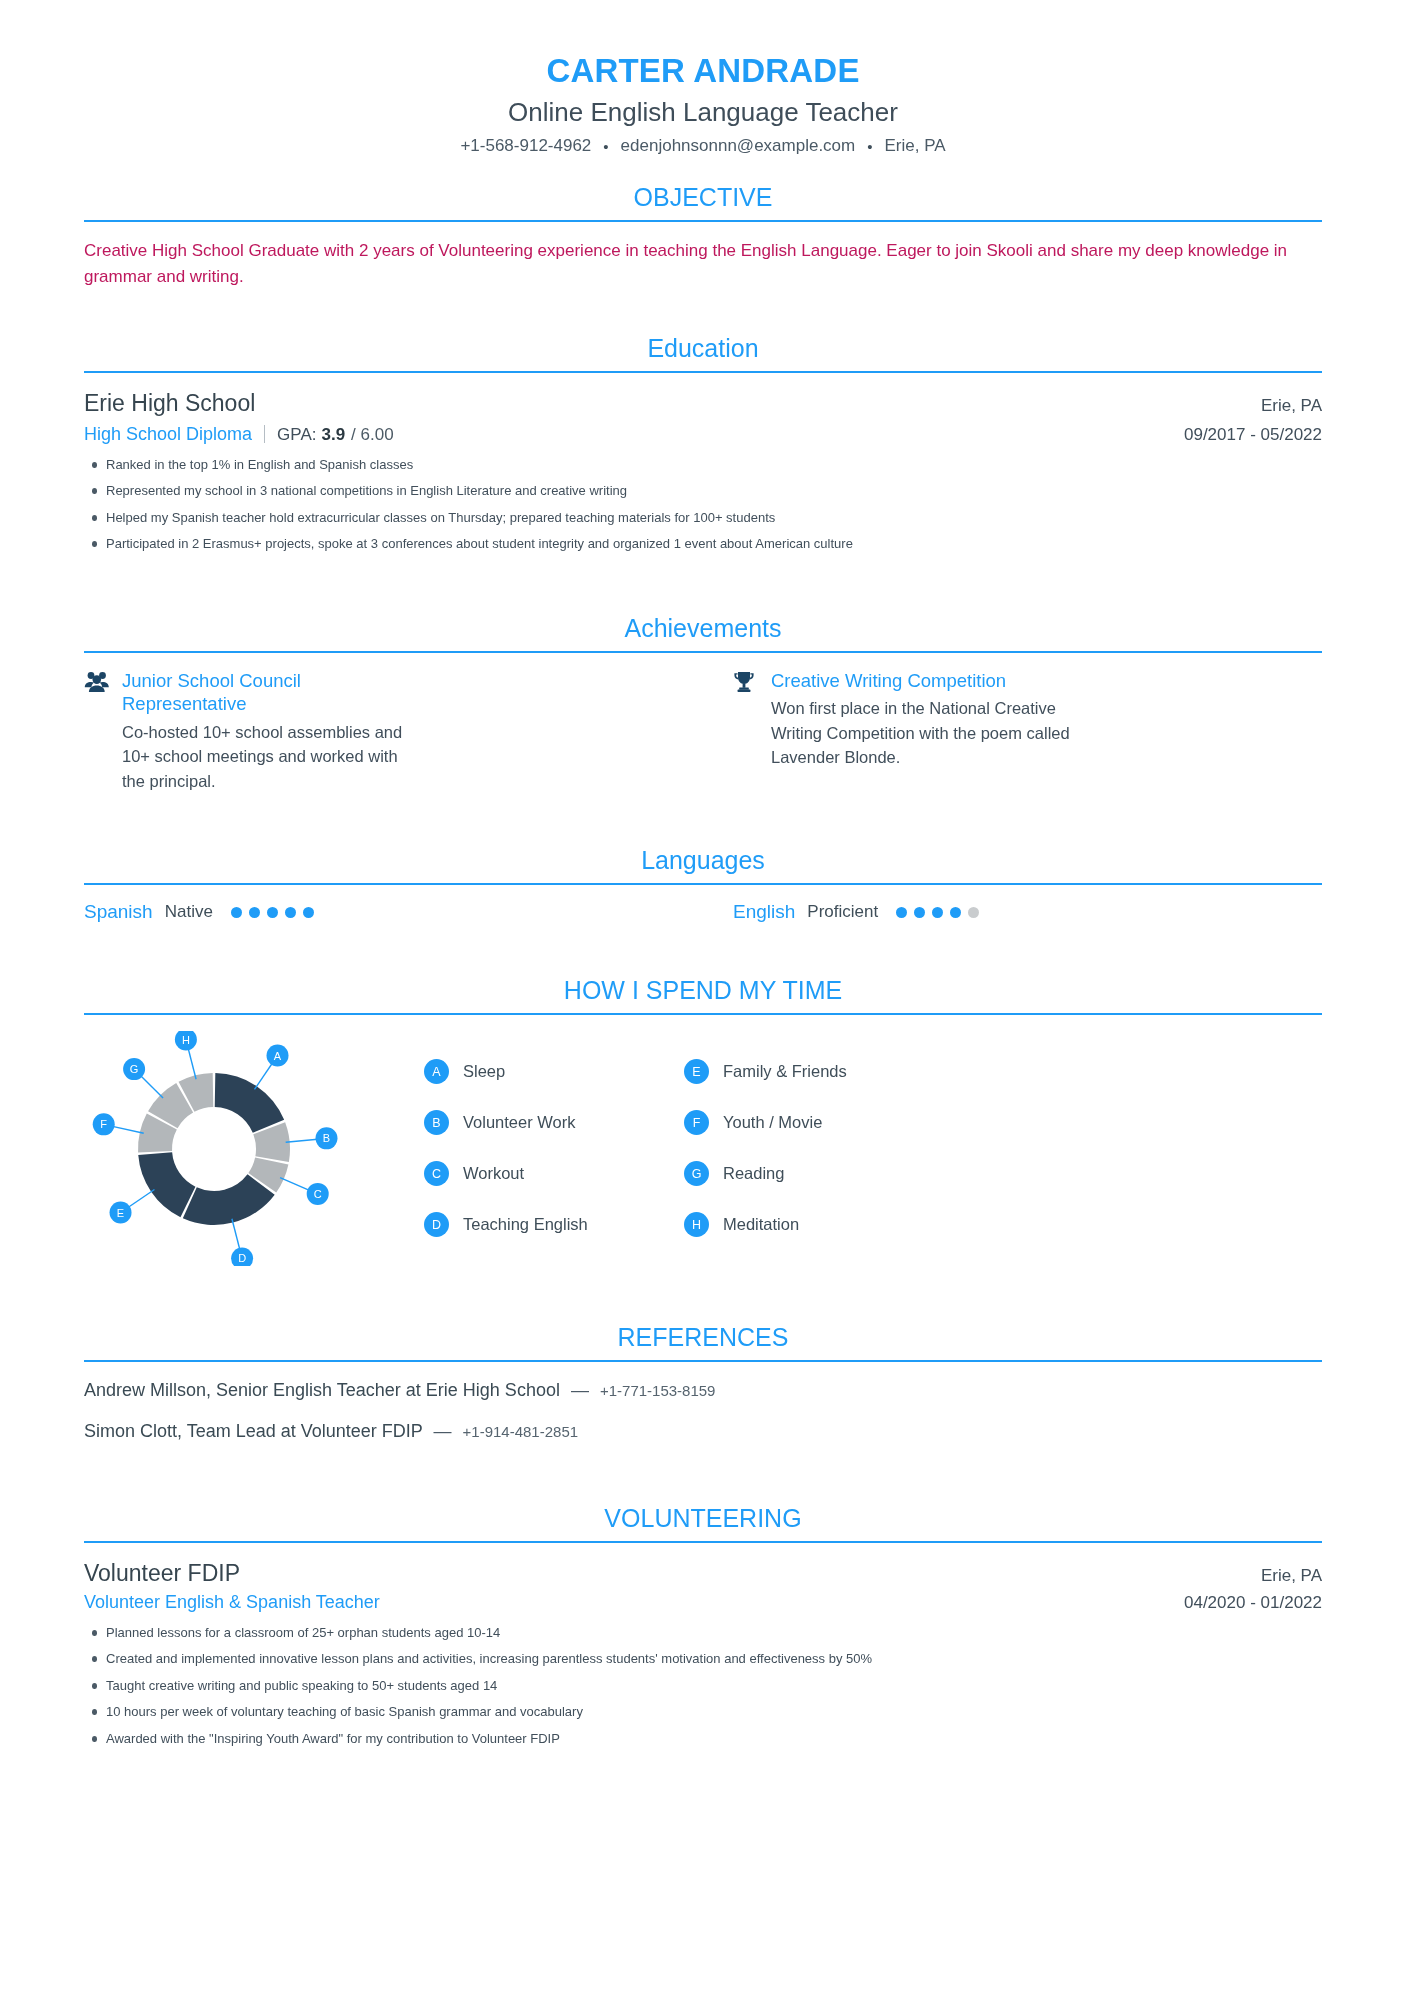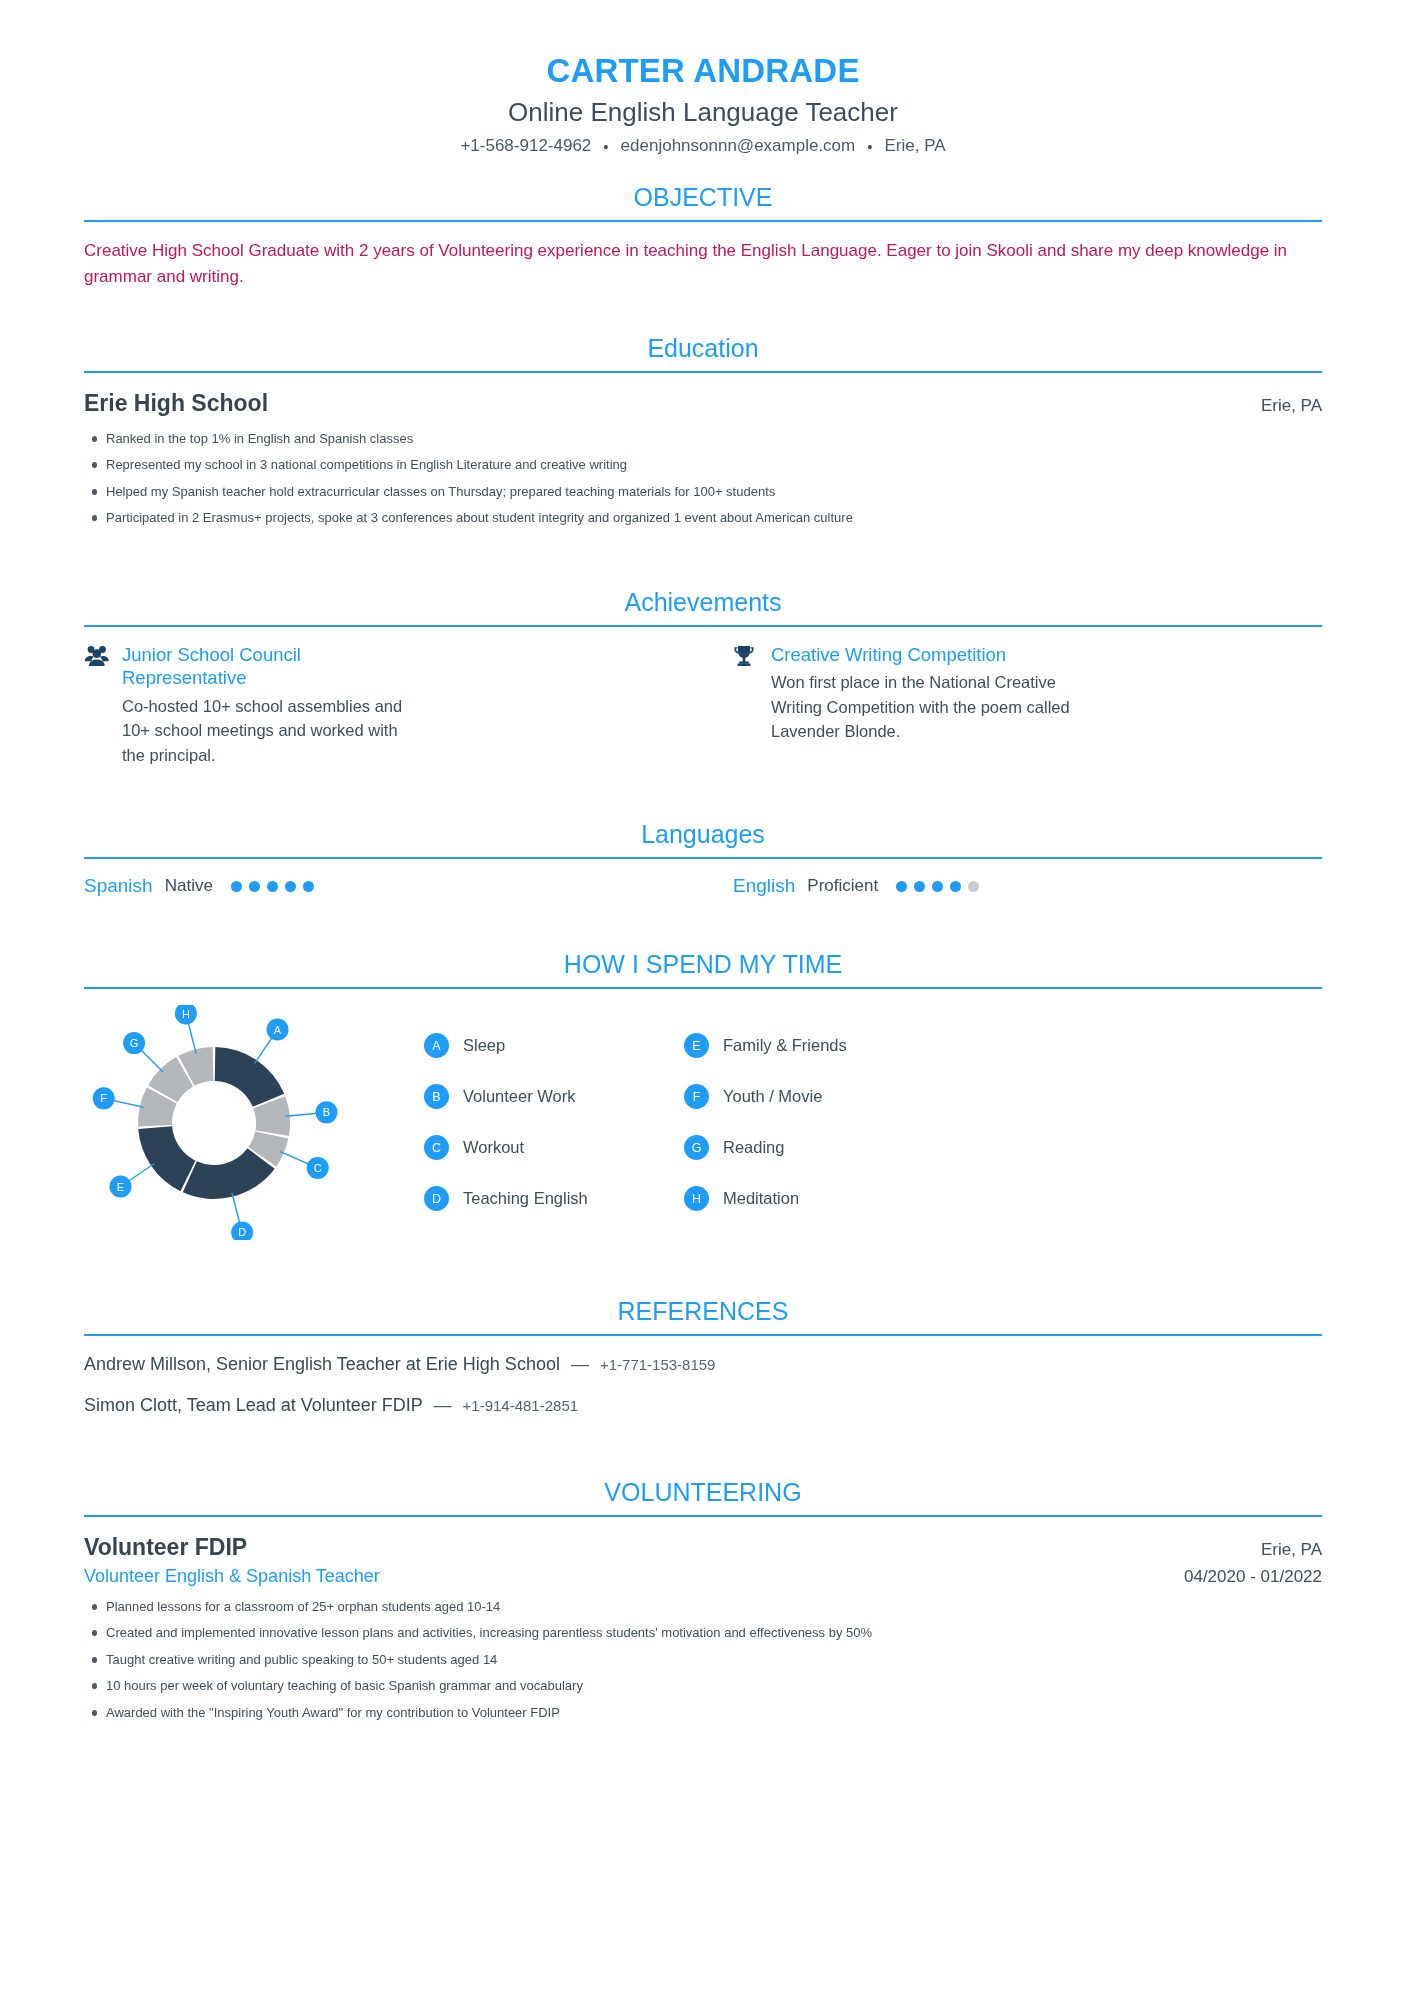--- a/index.html
+++ b/index.html
@@ -77,21 +77,21 @@
 
   
   .entry-head {
     display: flex;
     justify-content: space-between;
     align-items: baseline;
   }
   .entry-org {
     font-size: 23px;
     color: #36454f;
-    font-weight: 700;
+    font-weight: 400;
     line-height: 1.3;
   }
   .entry-loc {
     font-size: 17px;
     color: #414f5b;
   }
   .entry-sub {
     display: flex;
     justify-content: space-between;
     align-items: baseline;
@@ -250,20 +250,30 @@
 
   <div class="section">
     <div class="spacer-md"></div>
     <div class="section-title">Education</div>
     <hr class="section-rule">
 
     <div>
       <div class="entry-head">
         <div class="entry-org">Erie High School</div>
         <div class="entry-loc">Erie, PA</div>
+      </div>
+      <div class="entry-sub">
+        <div class="entry-meta">
+          <span class="entry-role">High School Diploma</span>
+          <span class="divider-bar"></span>
+          <span class="gpa-label">GPA:</span>
+          <span class="gpa-value">3.9</span>
+          <span class="gpa-scale">/ 6.00</span>
+        </div>
+        <div class="entry-date">09/2017 - 05/2022</div>
       </div>
       <ul class="bullets">
         <li>Ranked in the top 1% in English and Spanish classes</li>
         <li>Represented my school in 3 national competitions in English Literature and creative writing</li>
         <li>Helped my Spanish teacher hold extracurricular classes on Thursday; prepared teaching materials for 100+ students</li>
         <li>Participated in 2 Erasmus+ projects, spoke at 3 conferences about student integrity and organized 1 event about American culture</li>
       </ul>
     </div>
   </div>
 

